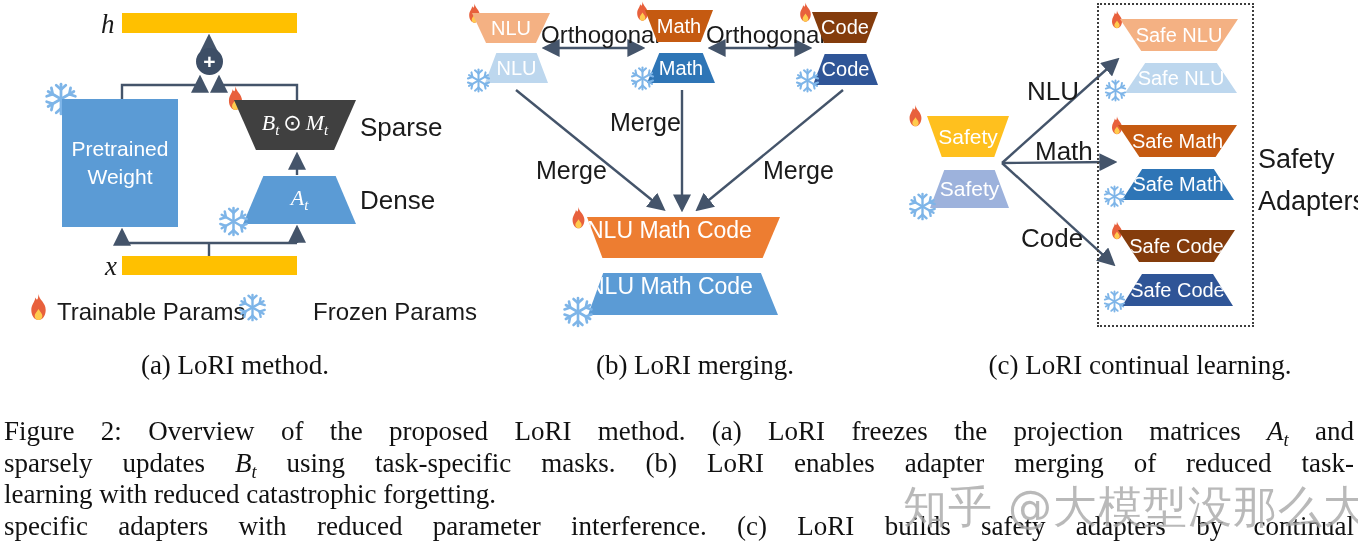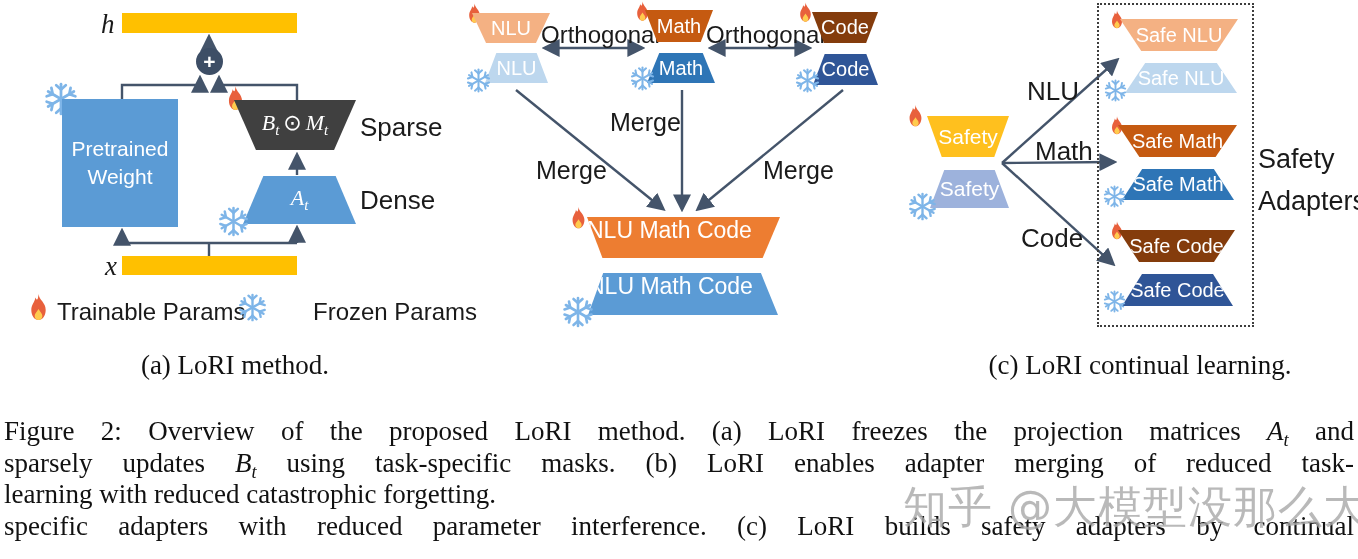--- a/index.html
+++ b/index.html
@@ -251,20 +251,21 @@
   <svg class="abs icon snow" style="left:1103px;top:290px;width:23px;height:23px;">
       <use href="#sym-snow"></use>
     </svg>
 
   <div class="abs diag-label" style="left:1258px;top:139px;font-size:27px;line-height:1.55;">
     <div>Safety</div>
     <div>Adapters</div>
   </div>
 
   <div class="abs subcap" style="left:60px;top:350px;width:350px;">(a) LoRI method.</div>
+  <div class="abs subcap" style="left:520px;top:350px;width:350px;">(b) LoRI merging.</div>
   <div class="abs subcap" style="left:925px;top:350px;width:430px;">(c) LoRI continual learning.</div>
 
   <div class="abs" style="left:4px;top:416px;width:1350px;">
     <div class="cap-line just"><span>Figure 2:  Overview of the proposed LoRI method.  (a) LoRI freezes the projection matrices </span><i class="serif" style="font-style:italic;"><span>A</span><sub>t</sub></i><span> and</span></div>
     <div class="cap-line just"><span>sparsely updates </span><i class="serif" style="font-style:italic;"><span>B</span><sub>t</sub></i><span> using task-specific masks.  (b) LoRI enables adapter merging of reduced task-</span></div>
     <div class="cap-line"><span>learning with reduced catastrophic forgetting.</span></div>
     <div class="cap-line just"><span>specific adapters with reduced parameter interference.  (c) LoRI builds safety adapters by continual</span></div>
   </div>
 
   <div class="abs watermark" style="left:903px;top:478px;">知乎 @大模型没那么大</div>

